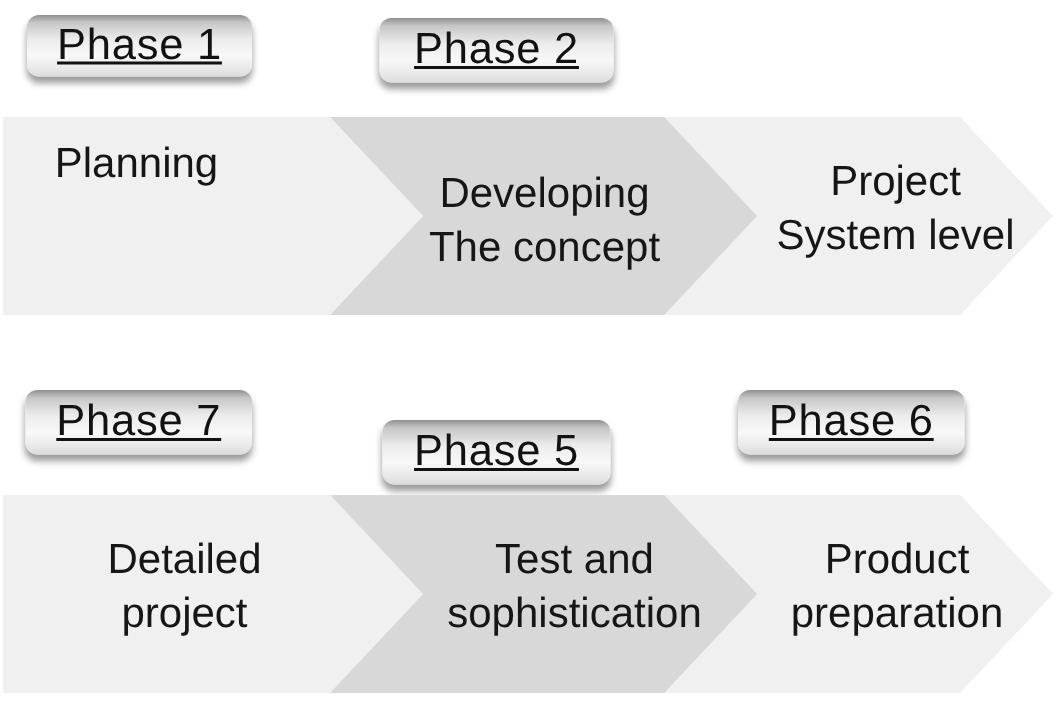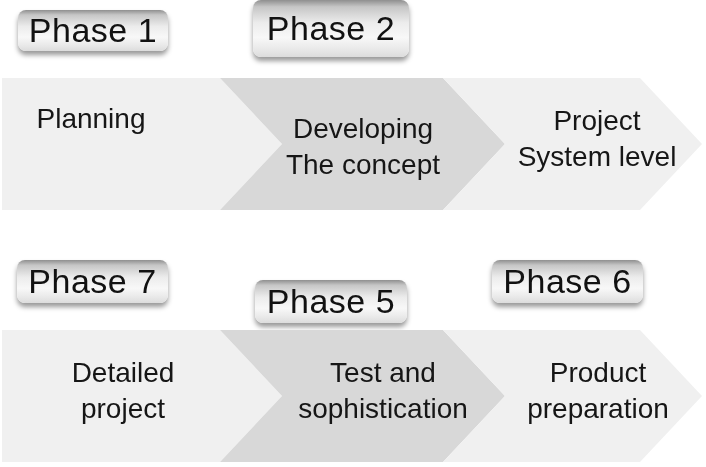--- a/index.html
+++ b/index.html
@@ -6,24 +6,24 @@
   .canvas{
     position:relative;width:706px;height:467px;background:#ffffff;
     font-family:"Liberation Sans",sans-serif;overflow:hidden;
   }
   
   .badge{
     position:absolute;display:flex;align-items:center;justify-content:center;
     border-radius:8px;
     background:linear-gradient(180deg,#8f8f8f 0%,#c6c6c6 12%,#ececec 40%,#f8f8f8 66%,#e9e9e9 86%,#dcdcdc 100%);
     box-shadow:0 4px 5px rgba(0,0,0,0.40);
-    font-size:34px;color:#121212;letter-spacing:0.5px;
+    font-size:29px;color:#121212;letter-spacing:0.5px;text-decoration:underline;
   }
   .b1{left:18px;top:10px;width:150px;height:41px;}
-  .b2{left:253px;top:0;width:156px;height:57px;}
+  .b2{left:253px;top:12px;width:156px;height:43px;}
   .b3{left:492px;top:10px;width:157px;height:42px;}
   .b4{left:17px;top:260px;width:151px;height:43px;}
   .b5{left:255px;top:256px;width:152px;height:43px;margin-top:24px;}
   .b6{left:492px;top:260px;width:151px;height:43px;}
   
   .band{position:absolute;left:0;width:706px;height:132px;}
   .band1{top:78px;}
   .band2{top:330px;}
   .chev{position:absolute;top:0;height:100%;}
   .light{background:#f0f0f0;}
@@ -31,21 +31,21 @@
   .c1{left:2px;width:280px;clip-path:polygon(0 0,218px 0,100% 50%,218px 100%,0 100%);}
   .c2{left:220px;width:285px;clip-path:polygon(0 0,223px 0,100% 50%,223px 100%,0 100%,62px 50%);}
   .c3{left:443px;width:259px;clip-path:polygon(0 0,197px 0,100% 50%,197px 100%,0 100%,62px 50%);}
   
   .chev-text{
     position:absolute;display:flex;align-items:center;justify-content:center;
     text-align:center;white-space:pre-line;
     font-size:28px;line-height:36px;color:#161616;
     padding-bottom:10px;box-sizing:border-box;
   }
-  .t1{left:11px;top:78px;width:160px;height:92px;}
+  .t1{left:11px;top:68px;width:160px;height:92px;}
   .t2{left:258px;top:78px;width:210px;height:148px;}
   .t3{left:487px;top:78px;width:220px;height:132px;}
   .t4{left:23px;top:330px;width:200px;height:132px;}
   .t5{left:273px;top:330px;width:220px;height:132px;}
   .t6{left:488px;top:330px;width:220px;height:132px;}
 </style>
 </head>
 <body>
 
 <div class="canvas">

